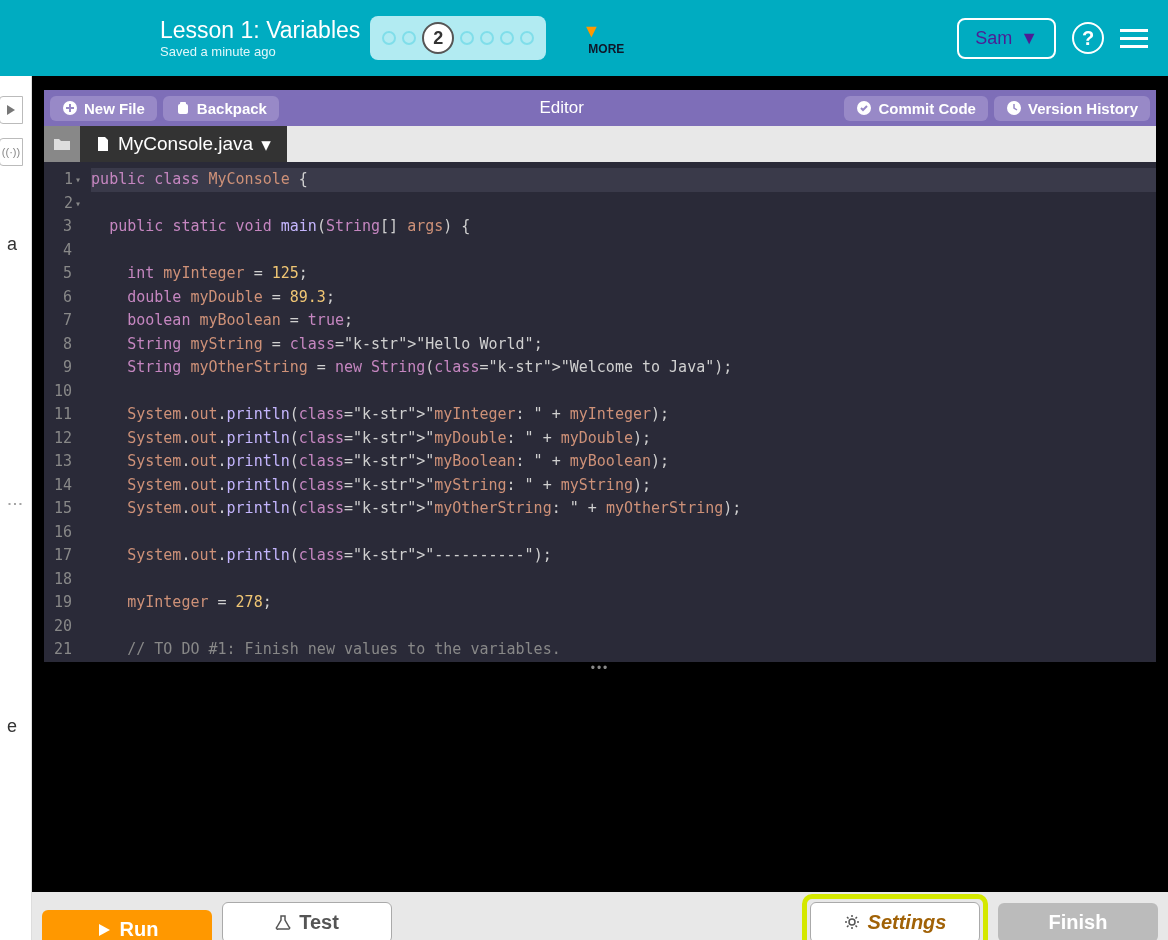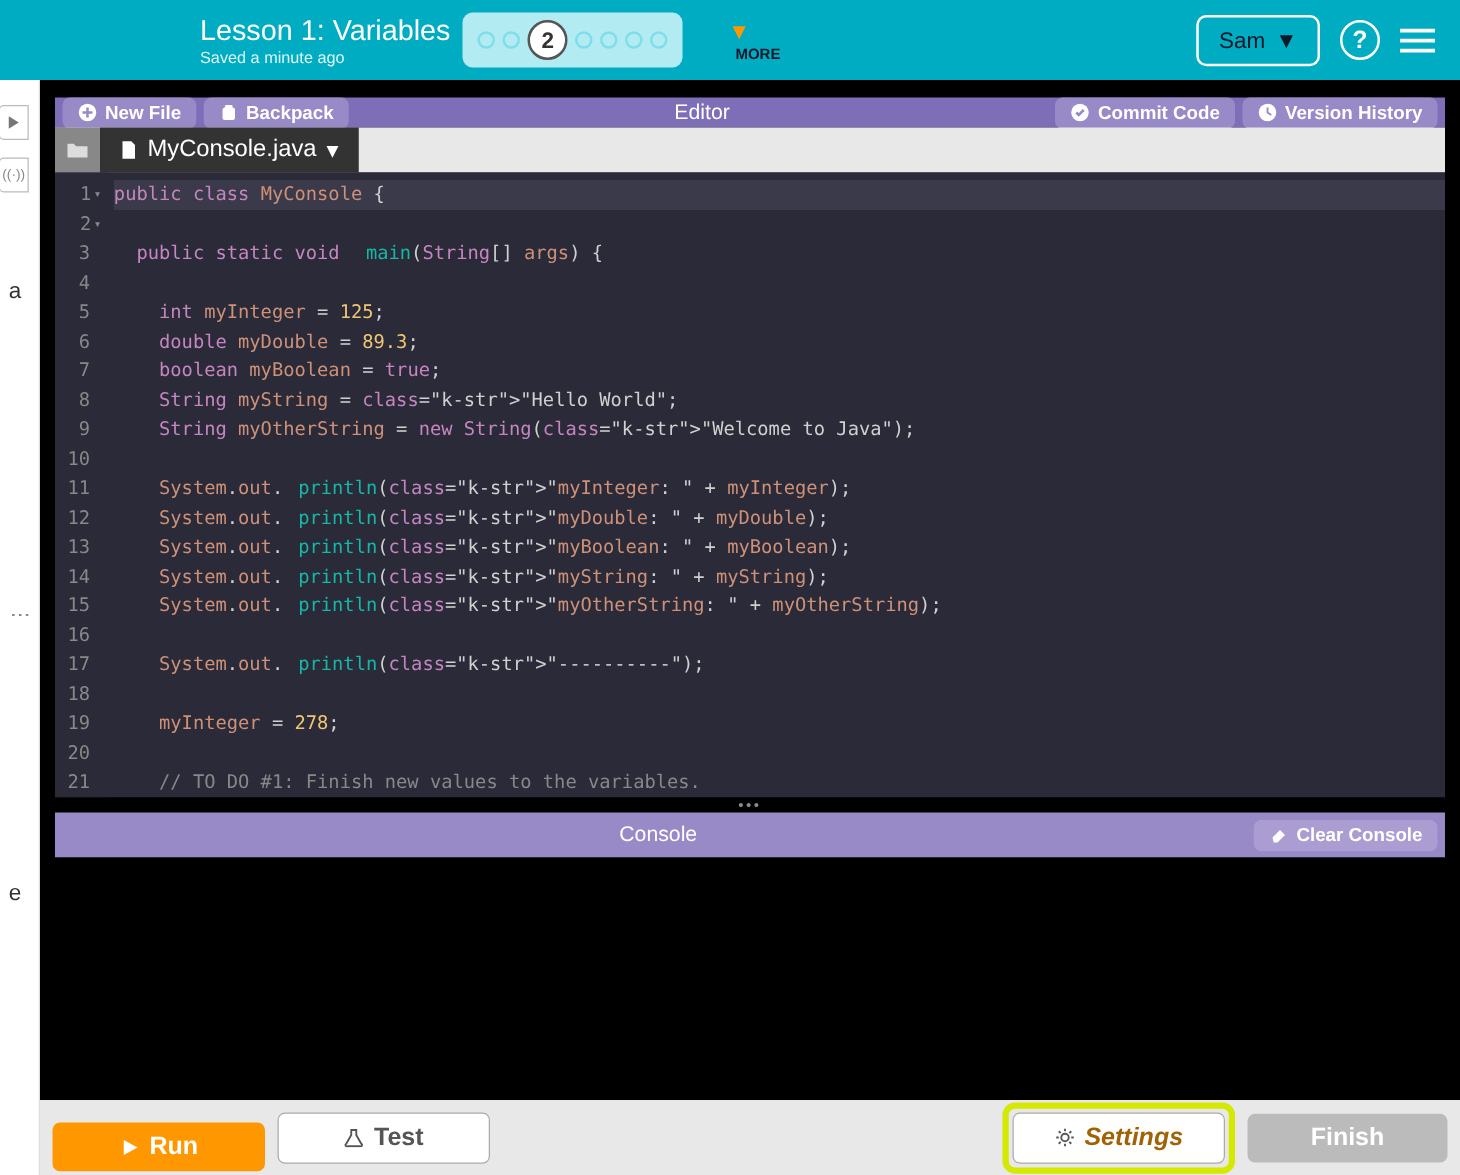--- a/index.html
+++ b/index.html
@@ -5,21 +5,21 @@
 * { box-sizing: border-box; margin: 0; padding: 0; }
 body {
   font-family: -apple-system, BlinkMacSystemFont, "Segoe UI", Arial, sans-serif;
   background: #fff;
   width: 1168px;
   height: 940px;
   overflow: hidden;
 }
 .top-header {
   background: #00acc1;
-  height: 64px;
+  height: 76px;
   display: flex;
   align-items: center;
   padding: 0 20px 0 160px;
   color: #fff;
   position: relative;
 }
 .lesson-block { display: flex; flex-direction: column; margin-right: 10px; }
 .lesson-title { font-size: 23px; font-weight: 400; color: #fff; }
 .saved-status { font-size: 13px; color: #e0f7fa; }
 .progress-pills {
@@ -40,21 +40,21 @@
   border: 2px solid #555;
   display: flex; align-items: center; justify-content: center;
   font-weight: bold; color: #333; font-size: 18px;
 }
 .more-block { display: flex; flex-direction: column; align-items: center; }
 .more-triangle { color: #ff9800; font-size: 18px; }
 .more-text { font-size: 12px; color: #0f172a; font-weight: 600; margin-left: 30px; }
 .header-spacer { flex: 1; }
 .user-btn {
   border: 2px solid #fff; border-radius: 8px;
-  padding: 8px 16px; color: #0f172a; font-size: 18px;
+  padding: 8px 16px; color: #4c1d95; font-size: 18px;
   display: flex; align-items: flex-start; gap: 8px;
   margin-right: 16px;
 }
 .help-icon {
   width: 32px; height: 32px; border: 2px solid #fff; border-radius: 50%;
   display: flex; align-items: center; justify-content: center;
   color: #fff; font-weight: bold; font-size: 20px;
   margin-right: 16px;
 }
 .hamburger { display: flex; flex-direction: column; gap: 5px; }
@@ -97,21 +97,21 @@
 }
 .editor-frame {
   flex: 1;
   background: #000;
   padding: 0 12px;
   display: flex;
   flex-direction: column;
 }
 .editor-toolbar {
   background: #7e6eb8;
-  height: 24px;
+  height: 36px;
   display: flex;
   align-items: center;
   padding: 0 6px;
   gap: 6px;
   margin-top: 14px;
 }
 .tb-btn {
   background: #9889c7;
   color: #fff;
   border-radius: 6px;
@@ -155,21 +155,21 @@
 .gutter .fold { color: #888; font-size: 10px; }
 .code-body {
   flex: 1;
   padding: 6px 0 6px 4px;
   line-height: 23.5px;
   white-space: pre;
   color: #d0d0d0;
 }
 .code-body .hl-line { background: #3a3a4a; display: block; }
 .k-type { color: #c586c0; }
-.k-method { color: #14b8a6; margin-left: 12px; }
+.k-method { color: #c4b5fd; }
 .k-class { color: #ce9178; }
 .k-var { color: #ce9178; }
 .k-num { color: #f0c674; }
 .k-bool { color: #c586c0; }
 .k-comment { color: #888; }
 .k-sys { color: #ce9178; }
 .resize-handle {
   height: 12px; background: #000;
   display: flex; align-items: center; justify-content: center;
   color: #888; font-size: 12px; letter-spacing: 2px;
@@ -361,29 +361,20 @@
 <span class=""></span>
 <span class="">    <span class="k-var">myInteger</span> = <span class="k-num">278</span>;</span>
 <span class=""></span>
 <span class=""><span class="k-comment">    // TO DO #1: Finish new values to the variables.</span></span>
 <span class=""></span>
 </div>
     </div>
 
     <div class="resize-handle">•••</div>
 
-    <div class="console-header">
-      <div class="console-title">Console</div>
-      <div class="clear-btn">
-        <svg width="16" height="16" viewBox="0 0 16 16">
-            <path d="M3 10l6-6 4 4-6 6H4z" fill="#fff"></path>
-          </svg>
-        <span>Clear Console</span>
-      </div>
-    </div>
     <div class="console-body"></div>
 
     <div class="bottom-bar">
       <div class="btn btn-run">
         <svg width="16" height="16" viewBox="0 0 16 16">
             <path d="M3 2l11 6-11 6z" fill="#fff"></path>
           </svg>
         <span>Run</span>
       </div>
       <div class="btn btn-test">

